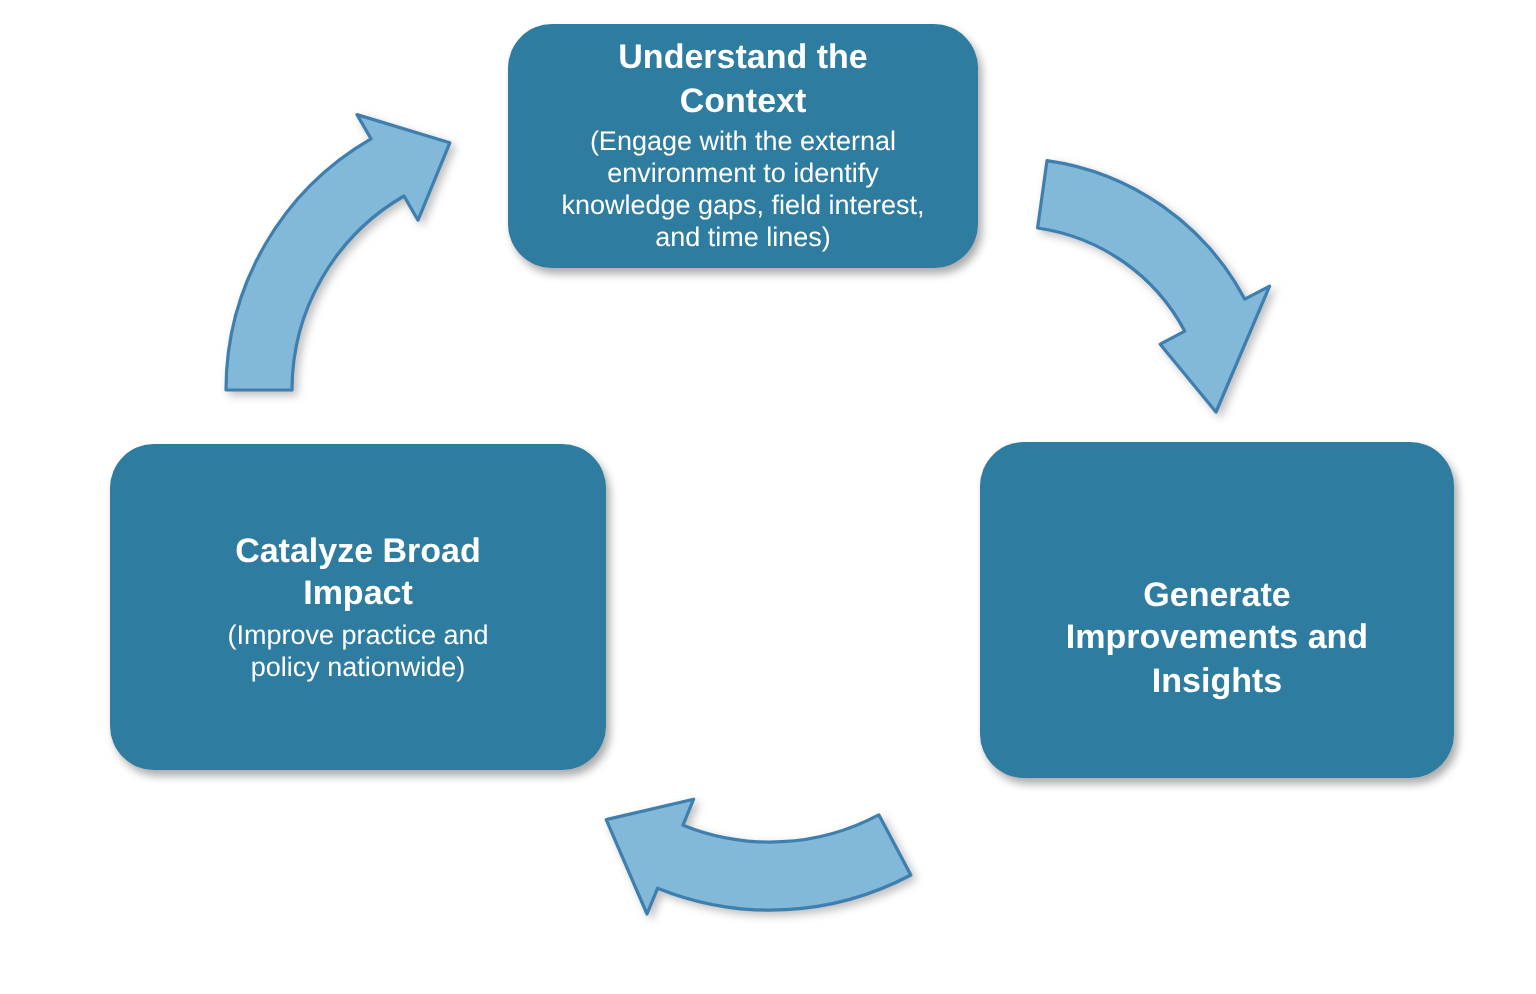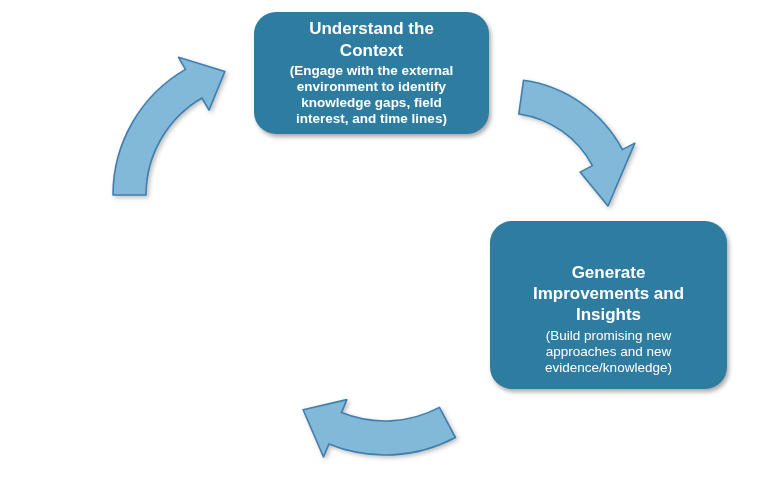--- a/index.html
+++ b/index.html
@@ -32,21 +32,21 @@
   }
   .node-detail {
     font-size: 13.5px;
     line-height: 1.2;
     margin-top: 2px;
   }
   .node-top    { left: 254px; top: 12px;  width: 235px; height: 122px; }
   .node-right  { left: 490px; top: 221px; width: 237px; height: 168px; }
   .node-left   { left: 55px;  top: 222px; width: 248px; height: 163px; }
   .node-top   .node-heading { max-width: 190px; }
-  .node-top   .node-detail  { max-width: 192px; font-weight: bold; }
+  .node-top   .node-detail  { max-width: 192px; }
   .node-right .node-heading { max-width: 178px; margin-top: 28px; }
   .node-right .node-detail  { max-width: 172px; }
   .node-left  .node-heading { max-width: 170px; }
   .node-left  .node-detail  { max-width: 160px; }
   #arrow-layer {
     position: absolute;
     left: 0; top: 0;
     width: 768px; height: 497px;
     pointer-events: none;
   }
@@ -96,17 +96,20 @@
     </path>
   </svg>
 
   <div class="node node-top">
     <div class="node-heading">Understand the Context</div>
     <div class="node-detail">(Engage with the external environment to identify knowledge gaps, field interest, and time lines)</div>
   </div>
 
   <div class="node node-right">
     <div class="node-heading">Generate Improvements and Insights</div>
-    <div class="node-detail">(Build promising new approaches and new evidence/knowledge)</div>
   </div>
 
+  <div class="node node-left">
+    <div class="node-heading">Catalyze Broad Impact</div>
+    <div class="node-detail">(Improve practice and policy nationwide)</div>
+  </div>
 
 </div>
 
 </body></html>

